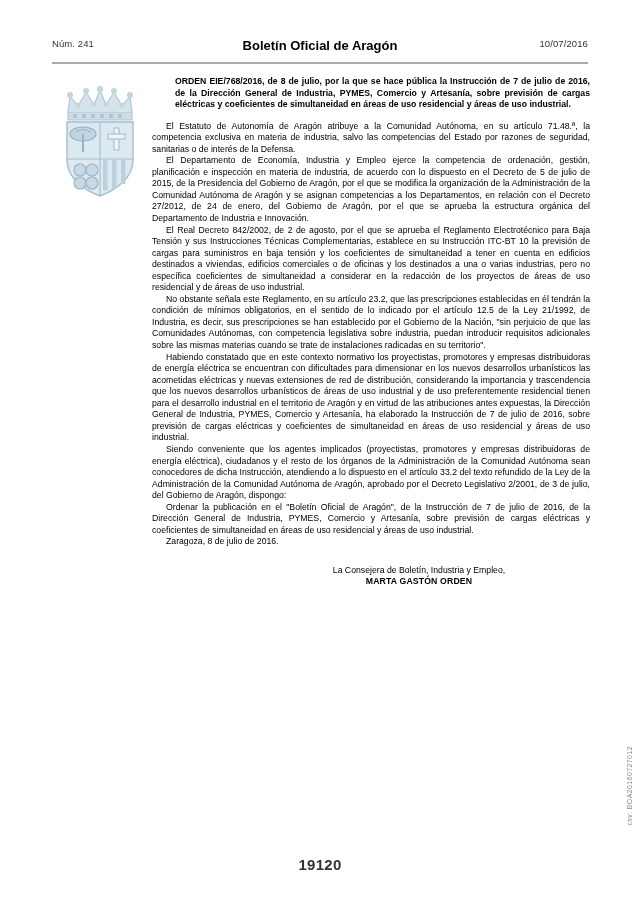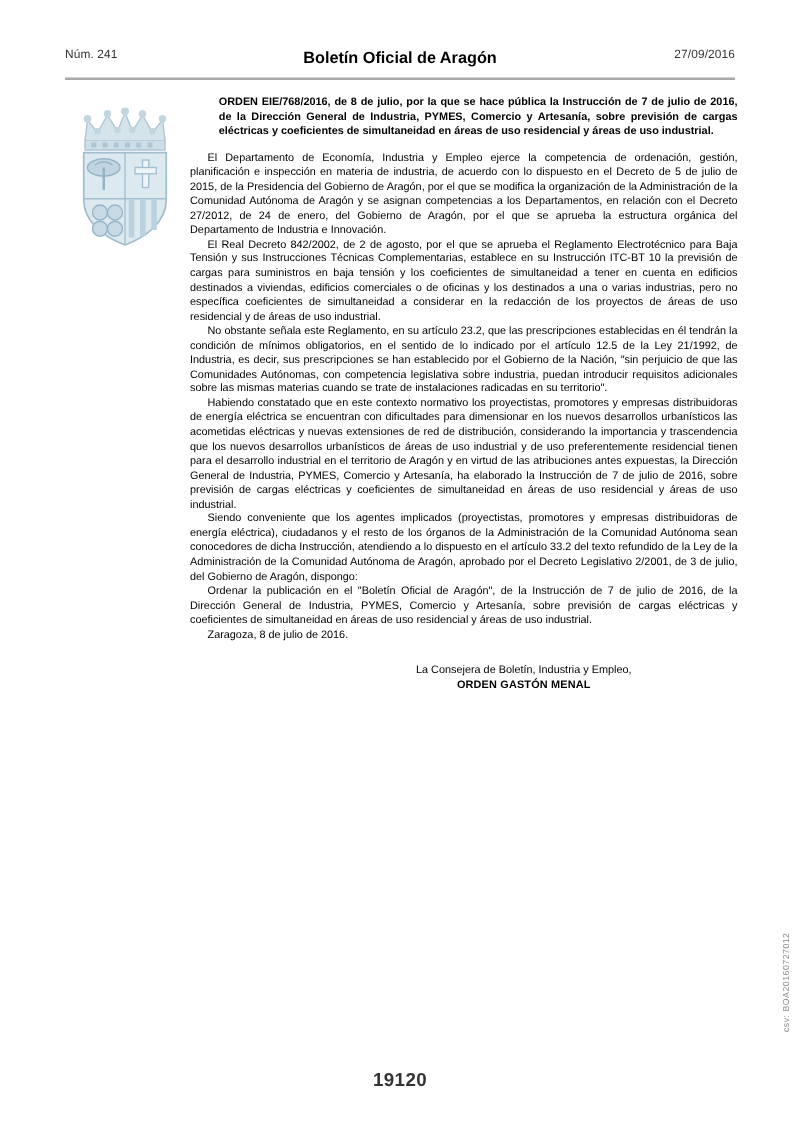--- a/index.html
+++ b/index.html
@@ -133,21 +133,21 @@
   }
 </style>
 </head>
 <body>
 
 <div class="page">
 
   <div class="header">
     <span class="hdr-num">Núm. 241</span>
     <span class="hdr-title">Boletín Oficial de Aragón</span>
-    <span class="hdr-date">27/09/2016</span>
+    <span class="hdr-date">10/07/2016</span>
   </div>
   <div class="header-rule"></div>
 
   <div class="emblem">
     <svg viewBox="0 0 88 112" width="88" height="112" aria-hidden="true">
       <g fill="none" stroke="#b7cbd8" stroke-width="1.1">
 
         <path d="M12 26 h64 v8 H12 z" fill="#ccdde6" stroke="#a9c2d2"></path>
         <path d="M12 26 L14 10 L22 20 L30 6 L38 19 L44 4 L50 19 L58 6 L66 20 L74 10 L76 26" fill="#d3e2ea" stroke="#a9c2d2"></path>
 
@@ -199,32 +199,33 @@
           <rect x="47" y="74" width="4.5" height="30"></rect>
           <rect x="56" y="74" width="4.5" height="29"></rect>
           <rect x="65" y="74" width="4.5" height="24"></rect>
         </g>
       </g>
     </svg>
   </div>
 
   <div class="content">
     <p class="lead">ORDEN EIE/768/2016, de 8 de julio, por la que se hace pública la Instrucción de 7 de julio de 2016, de la Dirección General de Industria, PYMES, Comercio y Artesanía, sobre previsión de cargas eléctricas y coeficientes de simultaneidad en áreas de uso residencial y áreas de uso industrial.</p>
+    <p class="body">El Estatuto de Autonomía de Aragón atribuye a la Comunidad Autónoma, en su artículo 71.48.ª, la competencia exclusiva en materia de industria, salvo las competencias del Estado por razones de seguridad, sanitarias o de interés de la Defensa.</p>
     <p class="body">El Departamento de Economía, Industria y Empleo ejerce la competencia de ordenación, gestión, planificación e inspección en materia de industria, de acuerdo con lo dispuesto en el Decreto de 5 de julio de 2015, de la Presidencia del Gobierno de Aragón, por el que se modifica la organización de la Administración de la Comunidad Autónoma de Aragón y se asignan competencias a los Departamentos, en relación con el Decreto 27/2012, de 24 de enero, del Gobierno de Aragón, por el que se aprueba la estructura orgánica del Departamento de Industria e Innovación.</p>
     <p class="body">El Real Decreto 842/2002, de 2 de agosto, por el que se aprueba el Reglamento Electrotécnico para Baja Tensión y sus Instrucciones Técnicas Complementarias, establece en su Instrucción ITC-BT 10 la previsión de cargas para suministros en baja tensión y los coeficientes de simultaneidad a tener en cuenta en edificios destinados a viviendas, edificios comerciales o de oficinas y los destinados a una o varias industrias, pero no específica coeficientes de simultaneidad a considerar en la redacción de los proyectos de áreas de uso residencial y de áreas de uso industrial.</p>
     <p class="body">No obstante señala este Reglamento, en su artículo 23.2, que las prescripciones establecidas en él tendrán la condición de mínimos obligatorios, en el sentido de lo indicado por el artículo 12.5 de la Ley 21/1992, de Industria, es decir, sus prescripciones se han establecido por el Gobierno de la Nación, "sin perjuicio de que las Comunidades Autónomas, con competencia legislativa sobre industria, puedan introducir requisitos adicionales sobre las mismas materias cuando se trate de instalaciones radicadas en su territorio".</p>
     <p class="body">Habiendo constatado que en este contexto normativo los proyectistas, promotores y empresas distribuidoras de energía eléctrica se encuentran con dificultades para dimensionar en los nuevos desarrollos urbanísticos las acometidas eléctricas y nuevas extensiones de red de distribución, considerando la importancia y trascendencia que los nuevos desarrollos urbanísticos de áreas de uso industrial y de uso preferentemente residencial tienen para el desarrollo industrial en el territorio de Aragón y en virtud de las atribuciones antes expuestas, la Dirección General de Industria, PYMES, Comercio y Artesanía, ha elaborado la Instrucción de 7 de julio de 2016, sobre previsión de cargas eléctricas y coeficientes de simultaneidad en áreas de uso residencial y áreas de uso industrial.</p>
     <p class="body">Siendo conveniente que los agentes implicados (proyectistas, promotores y empresas distribuidoras de energía eléctrica), ciudadanos y el resto de los órganos de la Administración de la Comunidad Autónoma sean conocedores de dicha Instrucción, atendiendo a lo dispuesto en el artículo 33.2 del texto refundido de la Ley de la Administración de la Comunidad Autónoma de Aragón, aprobado por el Decreto Legislativo 2/2001, de 3 de julio, del Gobierno de Aragón, dispongo:</p>
     <p class="body">Ordenar la publicación en el "Boletín Oficial de Aragón", de la Instrucción de 7 de julio de 2016, de la Dirección General de Industria, PYMES, Comercio y Artesanía, sobre previsión de cargas eléctricas y coeficientes de simultaneidad en áreas de uso residencial y áreas de uso industrial.</p>
 
     <p class="plain place">Zaragoza, 8 de julio de 2016.</p>
 
     <div class="sig-block">
       <span class="sig-role">La Consejera de Boletín, Industria y Empleo,</span>
-      <span class="sig-name">ORDEN GASTÓN MENAL</span>
+      <span class="sig-name">MARTA GASTÓN ORDEN</span>
     </div>
   </div>
 
   <div class="csv-stamp">csv: BOA20160727012</div>
 
   <div class="folio">19120</div>
 
 </div>
 
 </body></html>

